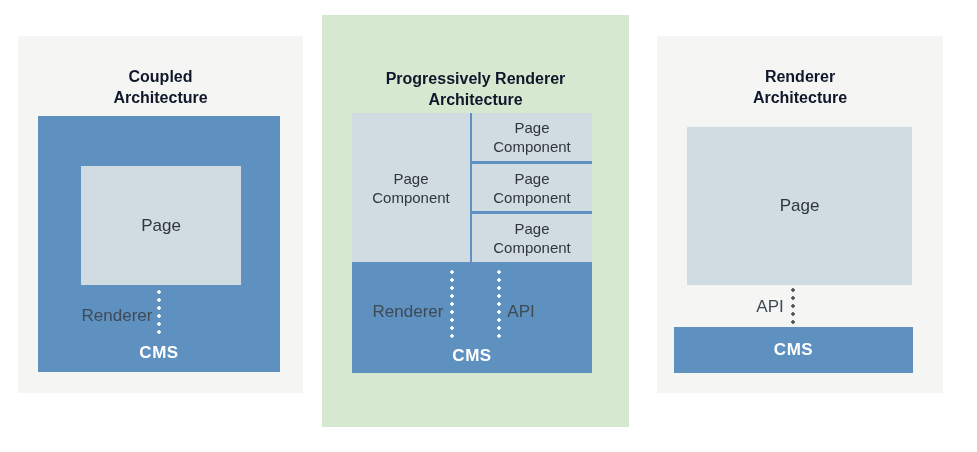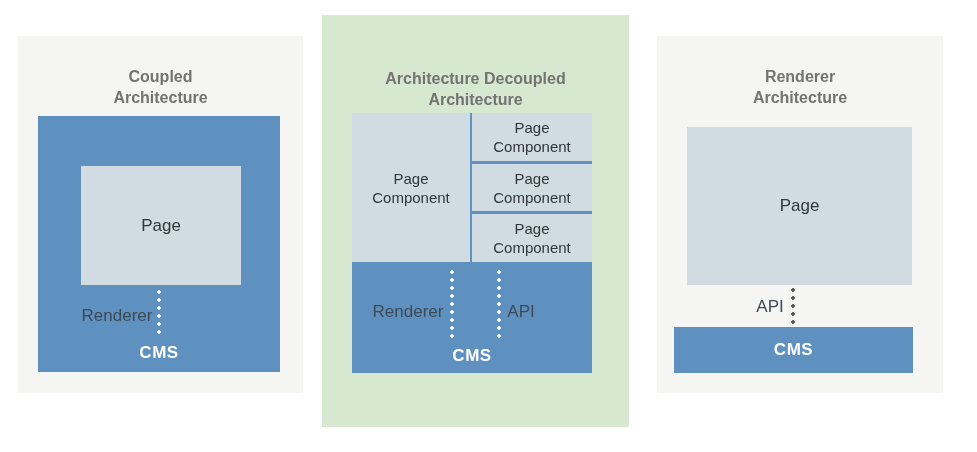--- a/index.html
+++ b/index.html
@@ -15,21 +15,21 @@
   .card.gray  { background: #f5f5f4; }
   .card.green { background: #d7e8d1; }
 
   .panel-title {
     position: absolute;
     left: 0; width: 100%;
     text-align: center;
     font-size: 16px;
     line-height: 21px;
     font-weight: bold;
-    color: #737373;
+    color: #0f172a;
   }
   .panel-title .tline { display: block; }
 
   
   #panel-coupled { left: 18px; top: 36px; width: 285px; height: 357px; }
   #panel-coupled .panel-title { top: 17px; }
   .p1-cms-box { position: absolute; left: 20px; top: 80px; width: 242px; height: 256px; background: #5e90c0; }
   .p1-page-box {
     position: absolute; left: 43px; top: 50px; width: 160px; height: 119px;
     background: #d0dce1; display: flex; align-items: center; justify-content: center;
@@ -129,21 +129,21 @@
         <span>Page</span>
       </div>
       <span class="p1-renderer">Renderer</span>
       <div class="dotted white p1-dot"></div>
       <span class="p1-cms-label">CMS</span>
     </div>
   </section>
 
   <section class="card green" id="panel-progressive">
     <h2 class="panel-title">
-      <span class="tline">Architecture Decoupled</span>
+      <span class="tline">Progressively Renderer</span>
       <span class="tline">Architecture</span>
     </h2>
     <div class="p2-grid">
       <div class="comp-left">
         <span>Page</span>
         <span>Component</span>
       </div>
       <div class="vdivider"></div>
       <div class="comp-right">
         <div class="comp-cell">

